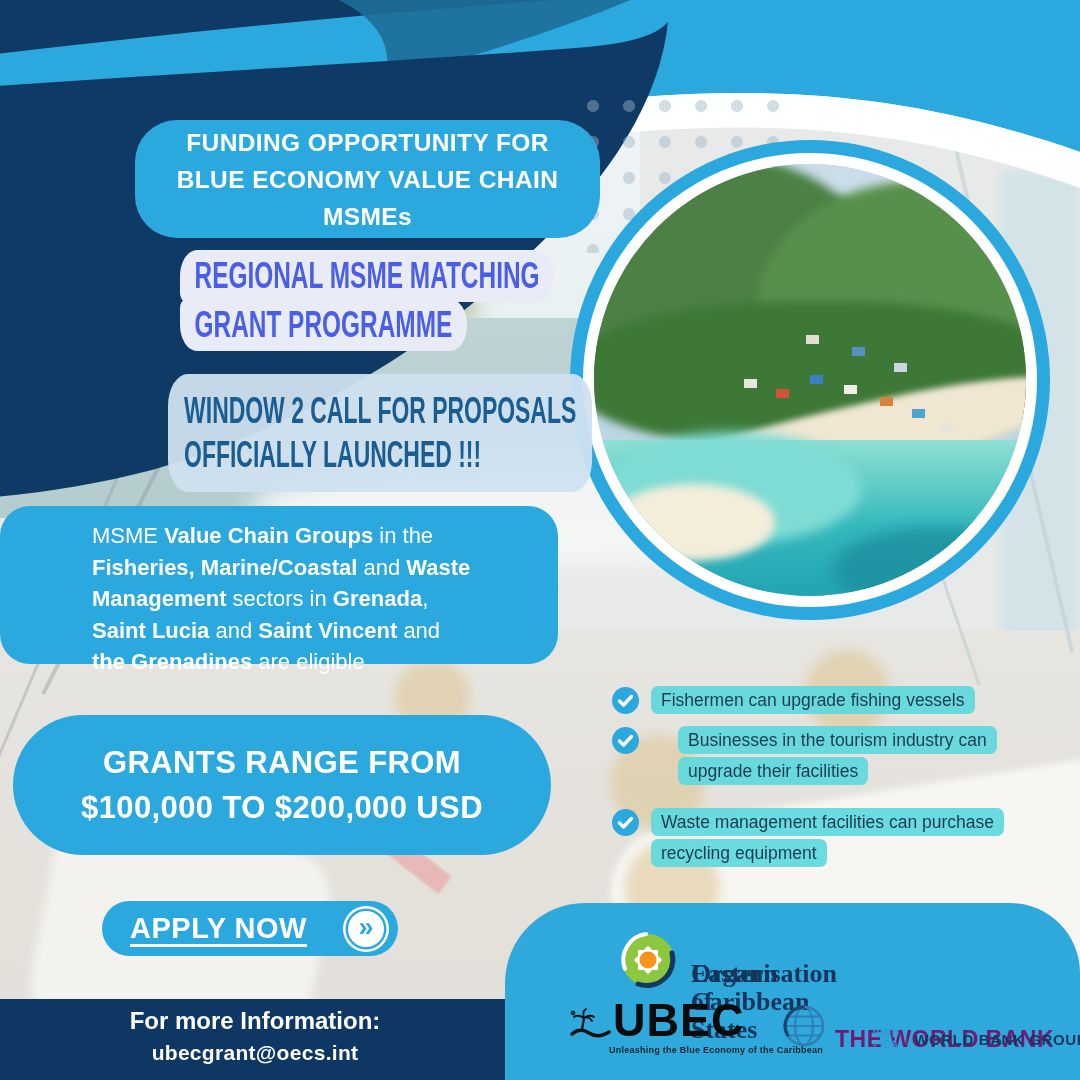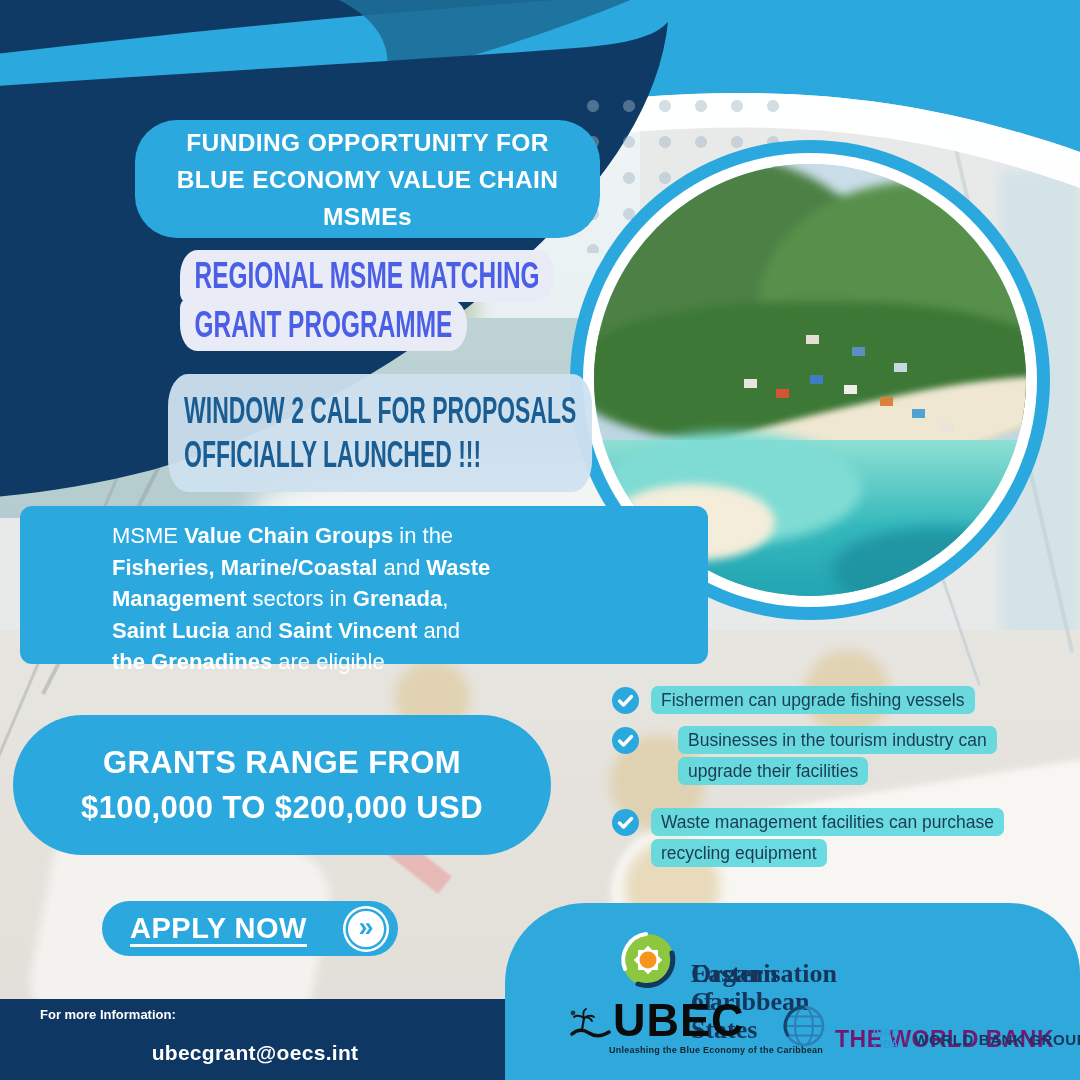--- a/index.html
+++ b/index.html
@@ -60,21 +60,21 @@
     color:#fff;font-weight:700;font-size:24.5px;line-height:37px;letter-spacing:.4px;}
   .regional{left:180px;top:250px;z-index:4;}
   .regional .hl{display:block;width:max-content;background:#E9EBF7;color:#4A5FE6;
     font-weight:700;font-size:37px;line-height:40px;padding:6px 22px;
     transform:scaleX(.66);transform-origin:left top;}
   .regional .hl.l1{border-radius:28px 28px 28px 10px;}
   .regional .hl.l2{border-radius:10px 28px 28px 28px;margin-top:-3px;}
   .windowbox{left:168px;top:374px;z-index:4;width:max-content;background:rgba(207,224,239,.95);
     border-radius:32px;padding:15px 26px;transform:scaleX(.62);transform-origin:left top;
     color:#1A5D92;font-weight:700;font-size:37px;line-height:44px;}
-  .elig{left:20px;top:506px;width:688px;height:158px;background:#2BA9DF;border-radius:12px;z-index:4;}
+  .elig{left:0;top:506px;width:558px;height:158px;background:#2BA9DF;border-radius:30px;z-index:4;}
   .elig p{position:absolute;left:92px;top:14px;margin:0;width:380px;color:#fff;
     font-size:22px;line-height:31.5px;font-weight:400;}
   .elig p b{font-weight:700;}
   .grants{left:13px;top:715px;width:538px;height:140px;background:#2BA9DF;border-radius:70px;z-index:4;
     display:flex;flex-direction:column;justify-content:center;text-align:center;
     color:#fff;font-weight:700;font-size:31px;line-height:45px;letter-spacing:.4px;}
   
   .checklist{left:612px;top:686px;width:440px;z-index:4;}
   .check-item{position:absolute;left:0;display:flex;align-items:flex-start;gap:12px;}
   .check-item.c1{top:0;}
@@ -88,22 +88,22 @@
   .apply{left:102px;top:901px;width:296px;height:55px;background:#2BA9DF;border-radius:28px;z-index:4;
     display:flex;align-items:center;justify-content:space-between;padding:0 14px 0 28px;
     box-sizing:border-box;cursor:pointer;border:none;}
   .apply-label{color:#fff;font-weight:700;font-size:29px;letter-spacing:.5px;
     text-decoration:underline;text-decoration-thickness:3px;text-underline-offset:6px;}
   .chev{width:36px;height:36px;border-radius:50%;background:#fff;color:#2BA9DF;
     display:flex;align-items:center;justify-content:center;font-size:27px;font-weight:700;
     box-shadow:0 0 0 2.5px #2BA9DF,0 0 0 5px #fff;line-height:1;padding-bottom:3px;box-sizing:border-box;}
   
   .footer{left:0;top:999px;width:1080px;height:81px;background:#0E3763;z-index:5;}
-  .footer .f1{position:absolute;left:40px;top:8px;width:430px;
-    color:#fff;font-weight:700;font-size:13px;}
+  .footer .f1{position:absolute;left:40px;top:8px;width:430px;text-align:center;
+    color:#fff;font-weight:700;font-size:24px;}
   .footer .f2{position:absolute;left:40px;top:42px;width:430px;text-align:center;
     color:#fff;font-weight:700;font-size:21px;letter-spacing:.3px;}
   
   .logo-panel{left:505px;top:903px;width:575px;height:217px;background:#2FA9DC;
     border-radius:80px 70px 0 0;z-index:6;}
   .logo-panel div{position:absolute;}
   .oecs{left:112px;top:26px;display:flex;align-items:center;gap:12px;}
   .oecs-text{position:static!important;color:#14355C;font-family:"Liberation Serif",serif;
     font-weight:700;font-size:26px;line-height:28px;}
   .ubec{left:64px;top:96px;width:210px;}

